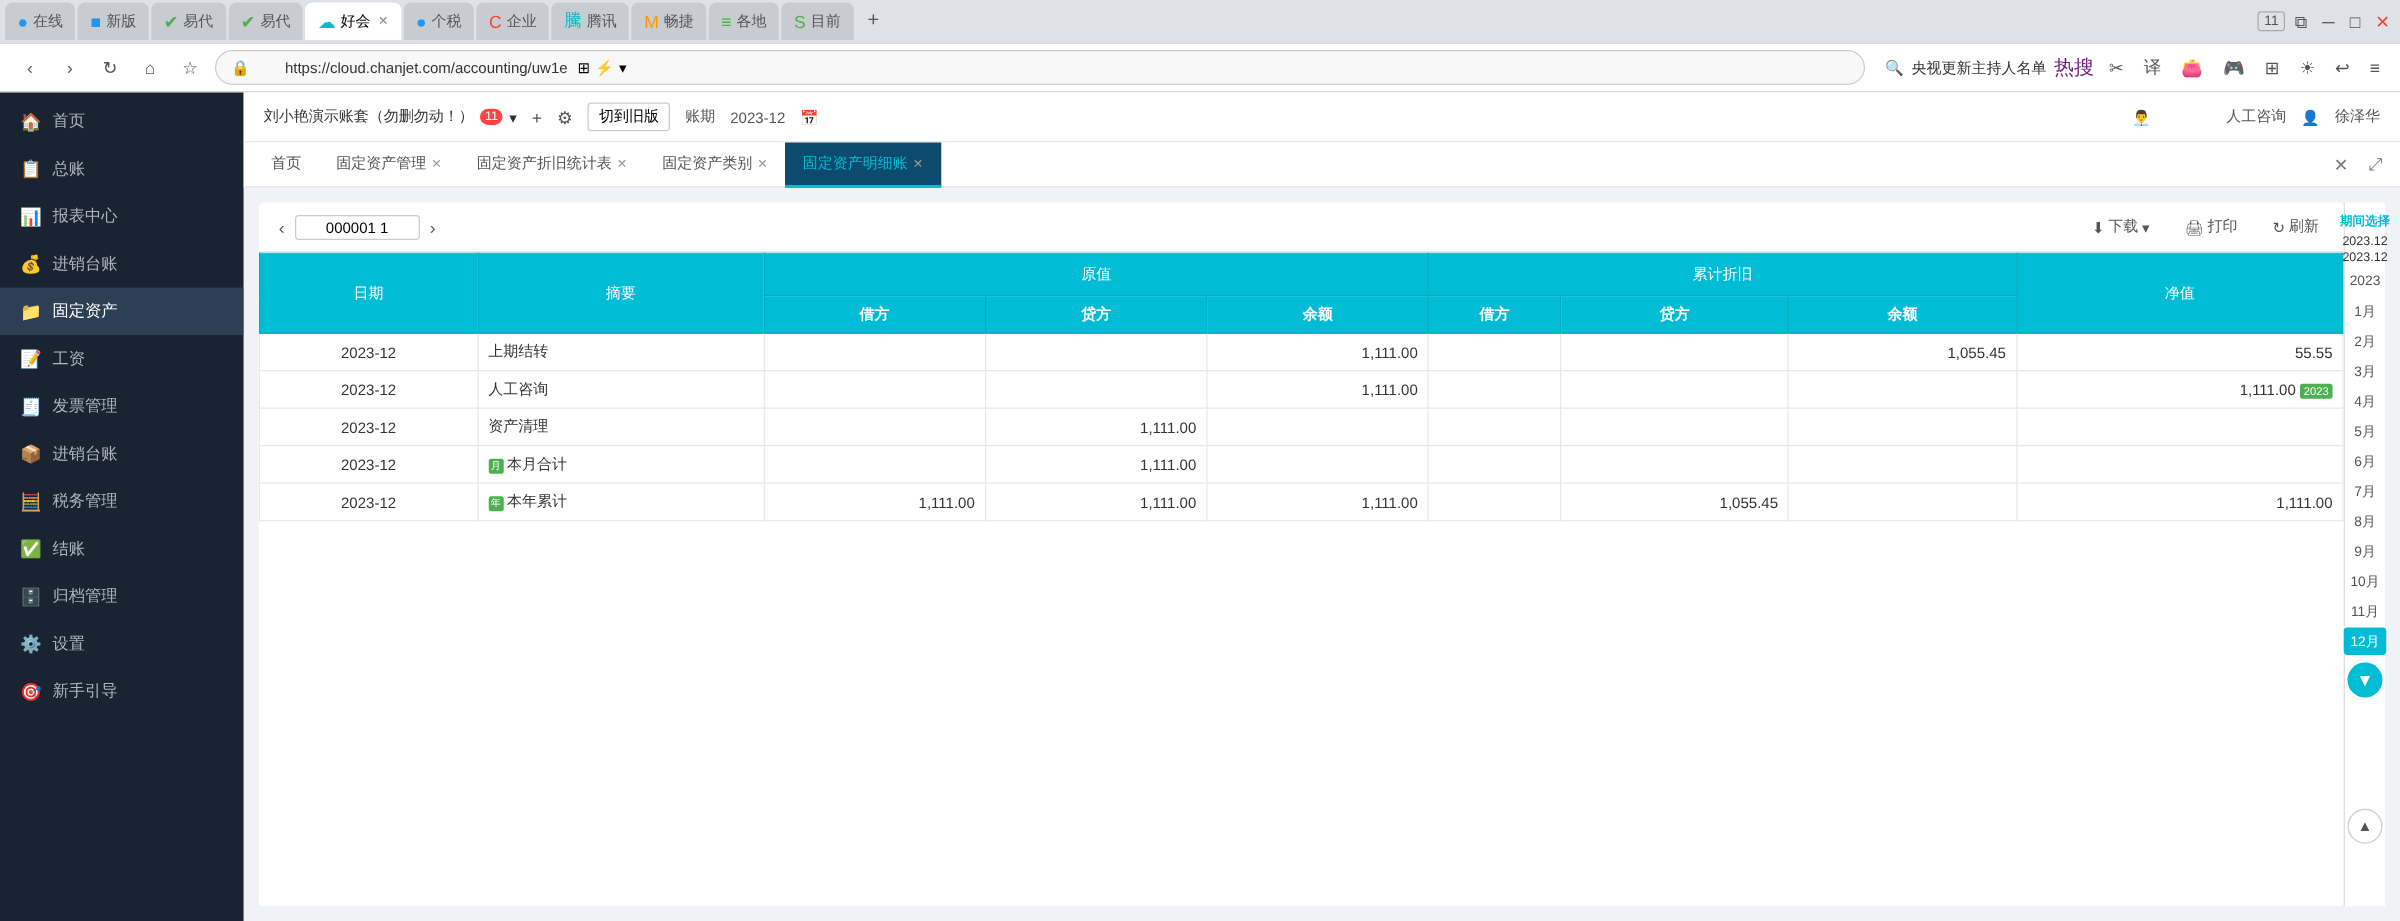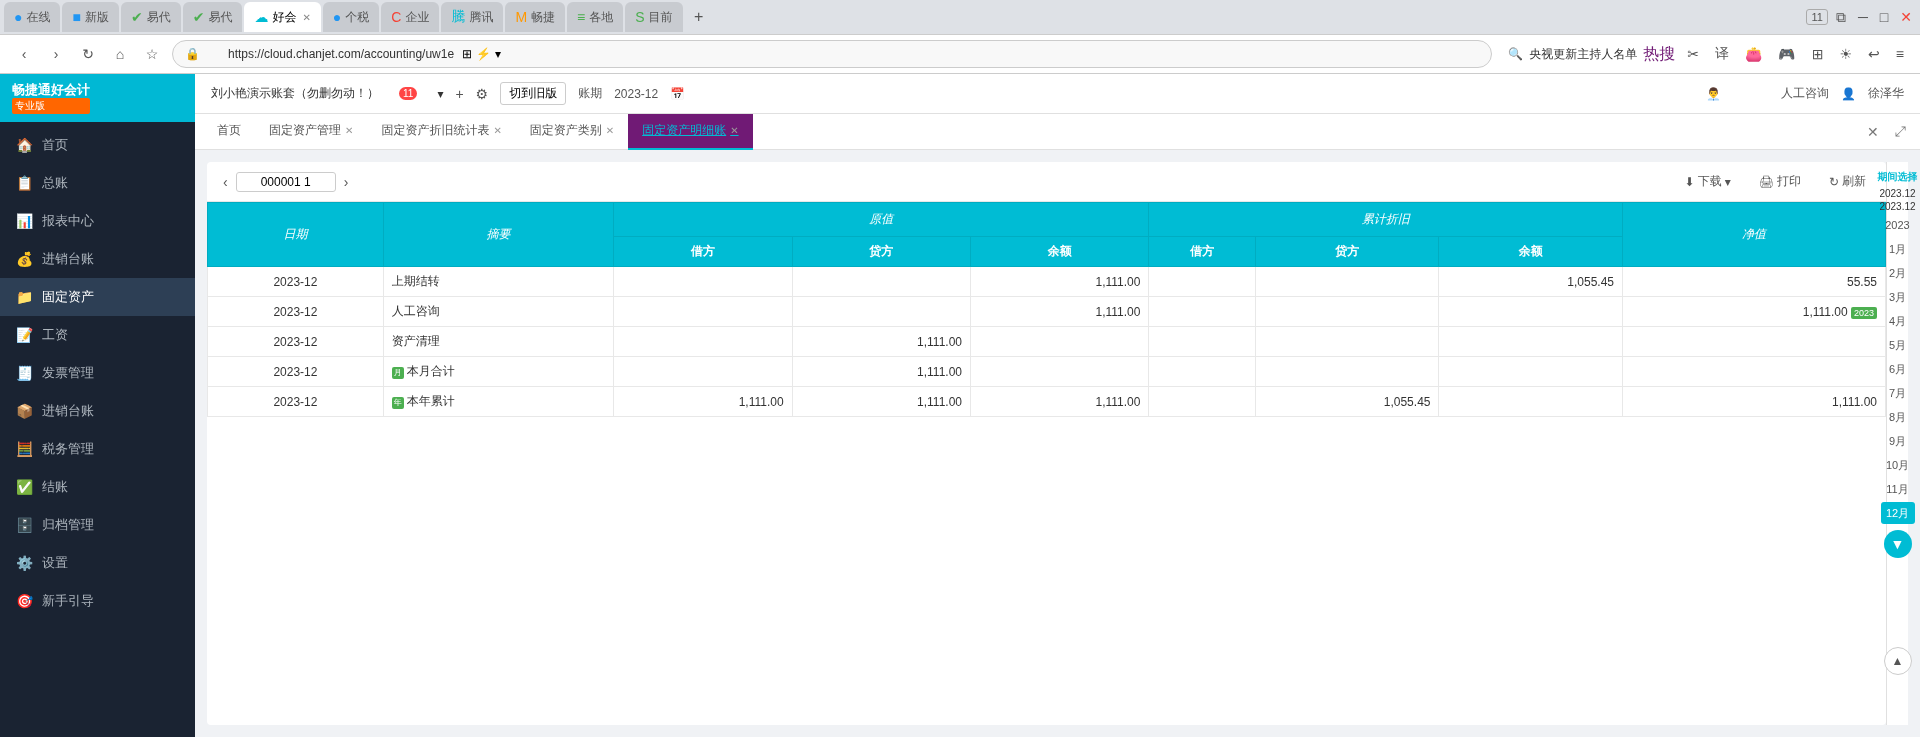--- a/index.html
+++ b/index.html
@@ -33,58 +33,58 @@
     .sidebar-menu { flex: 1; padding: 4px 0; }
     .menu-item { display: flex; align-items: center; gap: 8px; padding: 10px 16px; color: #adb5bd; cursor: pointer; font-size: 13px; }
     .menu-item.active { background: #2d3f55; color: #fff; }
     .menu-icon { width: 18px; height: 18px; display: flex; align-items: center; justify-content: center; font-size: 14px; }
 
     
     .main-content { flex: 1; display: flex; flex-direction: column; background: #f0f2f5; }
 
     
     .top-bar { background: #fff; padding: 0 16px; height: 40px; display: flex; align-items: center; gap: 12px; border-bottom: 1px solid #e0e0e0; }
-    .account-selector { display: flex; align-items: center; gap: 20px; font-size: 12px; color: #333; }
+    .account-selector { display: flex; align-items: center; gap: 5px; font-size: 12px; color: #333; }
     .badge { background: #ff4444; color: white; font-size: 10px; padding: 1px 4px; border-radius: 8px; }
     .btn-switch { border: 1px solid #ccc; background: #fff; padding: 2px 8px; border-radius: 3px; font-size: 12px; cursor: pointer; }
     .period-label { font-size: 12px; color: #555; }
     .top-bar-right { margin-left: auto; display: flex; align-items: center; gap: 12px; font-size: 12px; color: #555; }
 
     
     .tab-nav { background: #fff; display: flex; align-items: center; height: 36px; border-bottom: 1px solid #e0e0e0; padding: 0 8px; gap: 0; }
     .page-tab { padding: 0 14px; height: 36px; display: flex; align-items: center; gap: 4px; font-size: 12px; color: #555; cursor: pointer; border-bottom: 2px solid transparent; white-space: nowrap; }
-    .page-tab.active { color: #00bcd4; border-bottom: 2px solid #00bcd4; background: #701a75; text-decoration: underline; }
+    .page-tab.active { color: #00bcd4; border-bottom: 2px solid #00bcd4; background: #0c4a6e; }
     .page-tab-close { font-size: 10px; color: #999; cursor: pointer; }
     .tab-nav-right { margin-left: auto; display: flex; align-items: center; gap: 4px; }
 
     
     .content-area { flex: 1; padding: 12px; display: flex; gap: 0; overflow: hidden; }
     .main-panel { flex: 1; background: #fff; border-radius: 4px; overflow: hidden; display: flex; flex-direction: direction; flex-direction: column; }
 
     
     .pagination-bar { display: flex; align-items: center; justify-content: space-between; padding: 8px 12px; border-bottom: 1px solid #e8e8e8; }
     .page-nav { display: flex; align-items: center; gap: 4px; }
     .page-nav-btn { cursor: pointer; font-size: 14px; color: #555; padding: 2px 4px; }
     .page-num { border: 1px solid #ccc; padding: 2px 24px; font-size: 12px; border-radius: 3px; }
     .action-bar { display: flex; align-items: center; gap: 12px; }
     .action-btn { display: flex; align-items: center; gap: 3px; font-size: 12px; color: #555; cursor: pointer; padding: 3px 8px; }
 
     
     .table-wrapper { flex: 1; overflow: auto; }
     table { width: 100%; border-collapse: collapse; font-size: 12px; }
-    .table-header-row th { background: #00bcd4; color: white; text-align: center; padding: 8px 6px; font-weight: normal; border: 1px solid #00acc1; white-space: nowrap; font-style: italic; }
+    .table-header-row th { background: #00bcd4; color: white; text-align: center; padding: 8px 6px; font-weight: normal; border: 1px solid #00acc1; white-space: nowrap; }
     .table-sub-header th { background: #00bcd4; color: white; text-align: center; padding: 6px; border: 1px solid #00acc1; }
     table tbody tr { border-bottom: 1px solid #e8e8e8; }
     table tbody td { padding: 6px 8px; color: #333; border: 1px solid #e8e8e8; text-align: center; }
     table tbody td.text-right { text-align: right; }
     table tbody td.text-left { text-align: left; }
     .row-icon { display: inline-block; width: 12px; height: 12px; background: #4caf50; border-radius: 2px; color: white; font-size: 8px; text-align: center; line-height: 12px; margin-right: 3px; }
 
     
-    .right-panel { width: 22px; background: #fff; border-left: 1px solid #e0e0e0; display: flex; flex-direction: column; align-items: center; padding: 6px 0; gap: 2px; position: relative; }
+    .right-panel { width: 33px; background: #fff; border-left: 1px solid #e0e0e0; display: flex; flex-direction: column; align-items: center; padding: 6px 0; gap: 2px; position: relative; }
     .month-item { width: 34px; height: 22px; display: flex; align-items: center; justify-content: center; font-size: 11px; color: #555; cursor: pointer; }
     .month-item.active { background: #00bcd4; color: white; border-radius: 3px; }
 
     .scroll-to-top { position: absolute; bottom: 50px; width: 28px; height: 28px; border-radius: 50%; background: #fff; border: 1px solid #ccc; display: flex; align-items: center; justify-content: center; cursor: pointer; font-size: 12px; color: #555; }
     .scroll-indicator { width: 28px; height: 28px; border-radius: 50%; background: #00bcd4; display: flex; align-items: center; justify-content: center; color: white; font-size: 14px; cursor: pointer; margin-top: 4px; }
   </style>
 </head>
 <body>
 
 <div class="browser-chrome">
@@ -172,26 +172,20 @@
       <div class="toolbar-icon">☀</div>
       <div class="toolbar-icon">↩</div>
       <div class="toolbar-icon">≡</div>
     </div>
   </div>
 </div>
 
 <div class="app-container">
 
   <div class="sidebar">
-    <div class="sidebar-header">
-      <div style="display:flex;flex-direction:column;">
-        <span class="sidebar-logo">畅捷通好会计</span>
-        <span class="sidebar-logo-sub">专业版</span>
-      </div>
-    </div>
     <div class="sidebar-menu">
       <div class="menu-item">
         <span class="menu-icon">🏠</span>
         <span>首页</span>
       </div>
       <div class="menu-item">
         <span class="menu-icon">📋</span>
         <span>总账</span>
       </div>
       <div class="menu-item">

